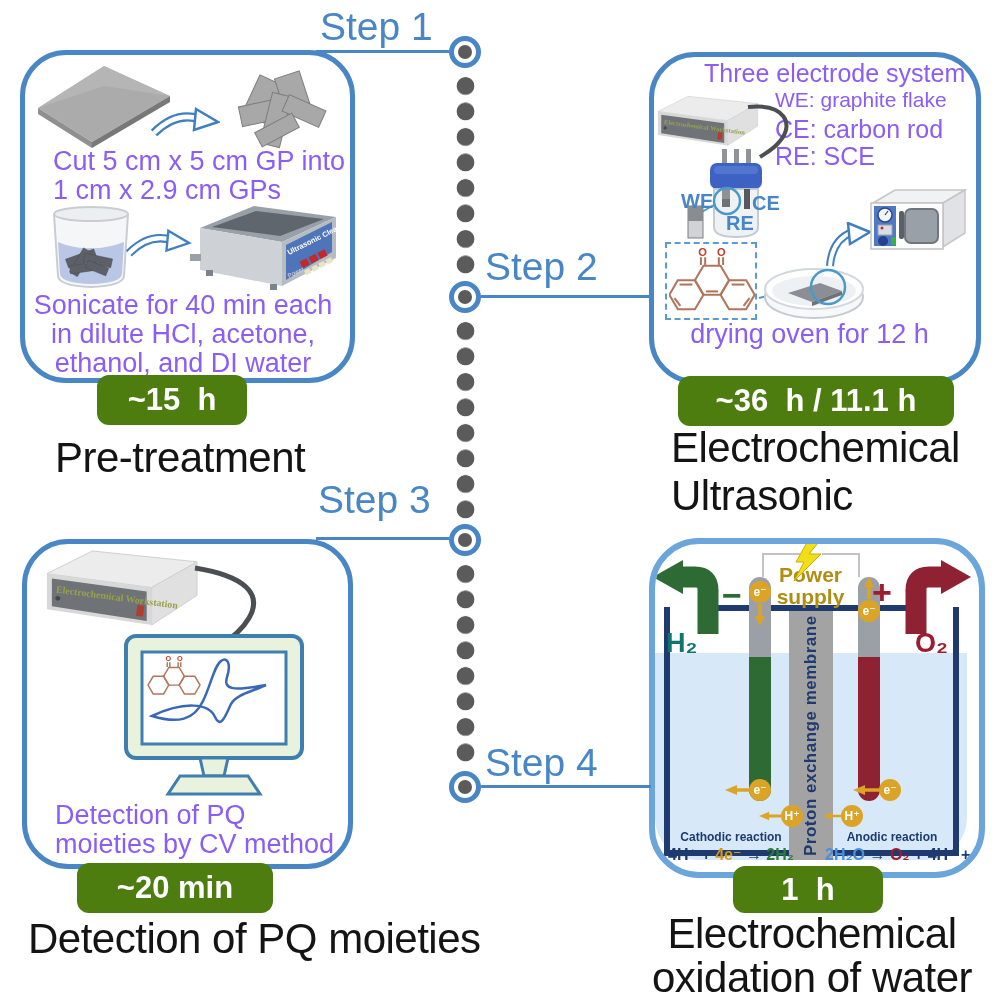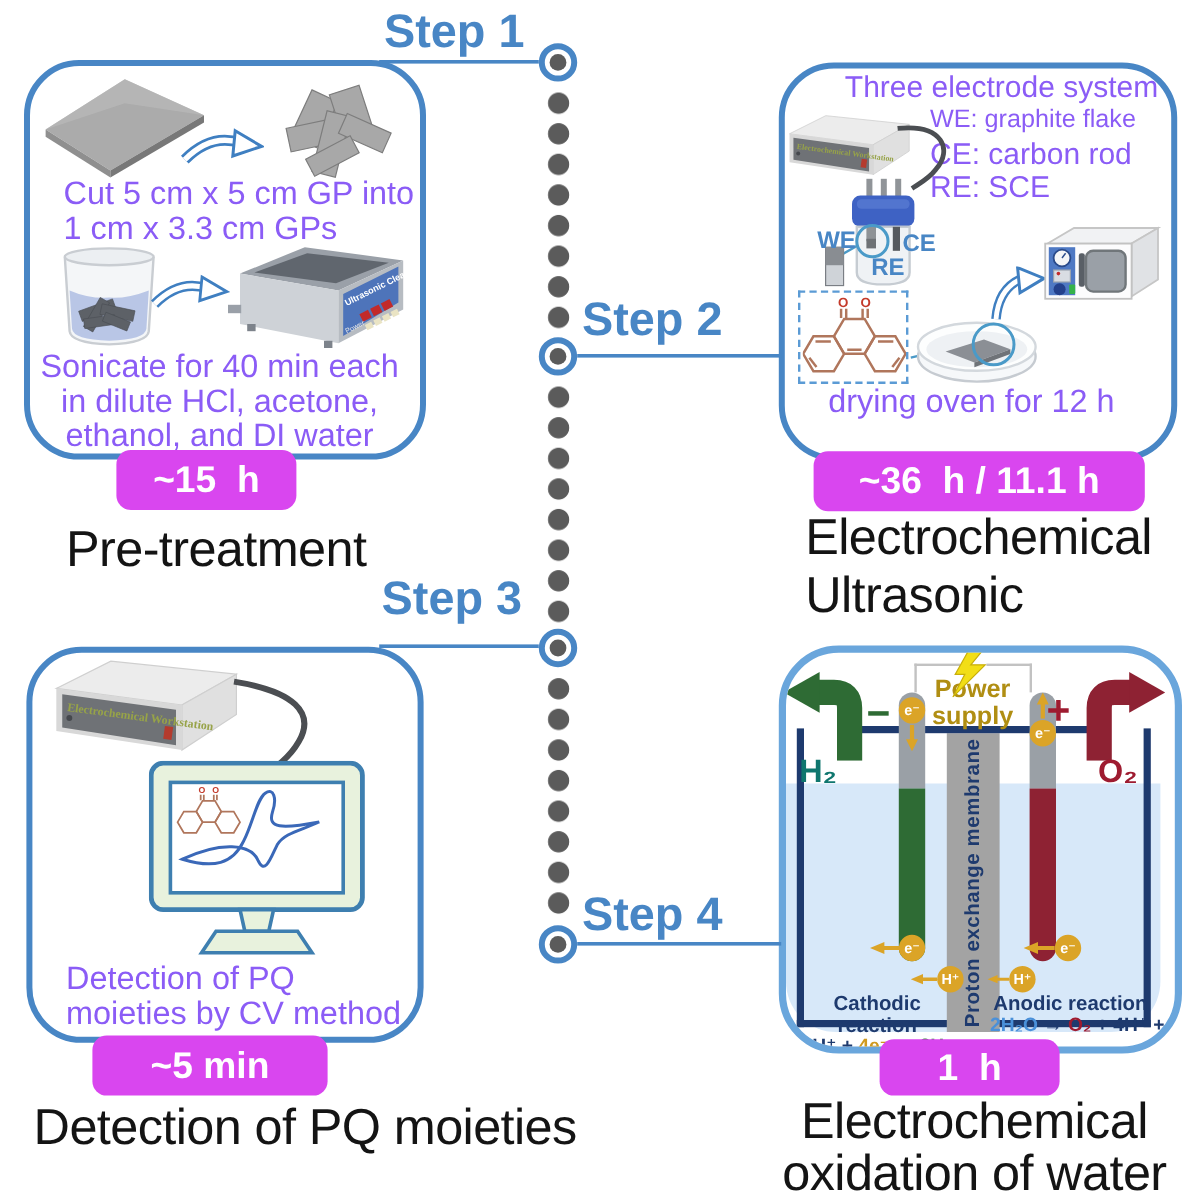--- a/index.html
+++ b/index.html
@@ -7,37 +7,37 @@
           font-family:"Liberation Sans","DejaVu Sans",sans-serif;color:#141414;}
   .abs{position:absolute;}
   
   .dots{position:absolute;left:456px;width:19px;
         background-image:radial-gradient(circle at 9.5px 13px,#5b5b5b 8.5px,transparent 9.2px);
         background-size:19px 25.5px;background-repeat:repeat-y;}
   .marker{position:absolute;width:22px;height:22px;border:5px solid #4886c5;border-radius:50%;
           background:#fff;display:flex;align-items:center;justify-content:center;z-index:4;}
   .marker::after{content:"";width:14px;height:14px;border-radius:50%;background:#5b5b5b;}
   .conn{position:absolute;height:3px;background:#4886c5;z-index:3;}
-  .step-heading{position:absolute;font-size:39px;font-weight:bold;color:#4886c5;white-space:nowrap;z-index:5;}
+  .step-heading{position:absolute;font-size:39px;font-weight:normal;color:#4886c5;white-space:nowrap;z-index:5;}
   
   .panel{position:absolute;background:#fff;border:5px solid #4886c5;border-radius:46px;z-index:2;}
   .panel4{border-color:#6aa6dc;border-width:6px;border-radius:50px;overflow:hidden;}
-  .badge{position:absolute;background:#d946ef;color:#fff;font-weight:bold;font-size:31px;
+  .badge{position:absolute;background:#4d7c0f;color:#fff;font-weight:bold;font-size:31px;
          text-align:center;border-radius:12px;white-space:pre;z-index:6;}
   .plabel{position:absolute;font-size:42px;color:#141414;letter-spacing:-0.5px;white-space:nowrap;z-index:5;}
   .body-text{position:absolute;font-size:27px;line-height:29px;color:#8b5cf6;white-space:nowrap;}
   .blue-tag{position:absolute;font-size:20px;font-weight:bold;color:#4886c5;white-space:nowrap;z-index:6;}
   
   .gold-circle{position:absolute;width:22px;height:22px;border-radius:50%;background:#dba427;
                color:#fff;font-size:12px;font-weight:bold;text-align:center;line-height:22px;z-index:8;}
   .electrode{position:absolute;width:22px;z-index:7;}
   .electrode .top{width:22px;height:80px;background:#9aa0a6;border-radius:11px 11px 0 0;}
   .electrode .low{width:22px;height:144px;border-radius:0 0 11px 11px;}
   .rx{position:absolute;text-align:center;z-index:9;}
-  .rx-title{font-size:17px;font-weight:bold;color:#1e3a6e;line-height:18px;}
+  .rx-title{font-size:12px;font-weight:bold;color:#1e3a6e;line-height:18px;}
   .rx-eq{font-size:16px;font-weight:bold;line-height:17px;white-space:pre;}
   .c-navy{color:#1e3a6e;} .c-gold{color:#d09a1f;} .c-green{color:#2e7d32;}
   .c-red{color:#9e1b30;} .c-lblue{color:#4a90d9;}
   .membrane{position:absolute;background:#a3a3a3;z-index:6;}
   .membrane-label{writing-mode:vertical-rl;transform:rotate(180deg);width:44px;height:249px;
                   display:flex;align-items:center;justify-content:center;font-size:17px;
                   font-weight:bold;color:#1e3a6e;letter-spacing:0.5px;}
   .bracket{position:absolute;background:#c2c2c2;z-index:5;}
   .sign{position:absolute;font-size:34px;font-weight:bold;z-index:8;line-height:30px;}
   .gas-label{position:absolute;font-size:27px;font-weight:bold;z-index:8;}
@@ -83,21 +83,21 @@
         <rect x="18" y="10" width="24" height="42" transform="rotate(25 30 31)"></rect>
         <rect x="48" y="6" width="26" height="40" transform="rotate(-18 61 26)"></rect>
         <rect x="8" y="34" width="46" height="20" transform="rotate(-12 31 44)"></rect>
         <rect x="34" y="26" width="20" height="52" transform="rotate(14 44 52)"></rect>
         <rect x="52" y="34" width="40" height="18" transform="rotate(24 72 43)"></rect>
         <rect x="24" y="54" width="42" height="16" transform="rotate(-28 45 62)"></rect>
       </g>
     </svg>
     <div class="body-text" style="left:28px;top:92px">
       <div>Cut 5 cm x 5 cm GP into</div>
-      <div>1 cm x 3.3 cm GPs</div>
+      <div>1 cm x 2.9 cm GPs</div>
     </div>
     <svg class="abs" style="left:21px;top:147px" width="92" height="90" viewBox="0 0 92 90">
       <path d="M8,12 L12,74 Q13,84 45,85 Q77,84 78,74 L82,12" fill="#f4f6f8" stroke="#c9cdd2" stroke-width="2"></path>
       <path d="M12,40 L14,72 Q15,81 45,82 Q75,81 76,72 L78,40 Q60,47 45,46 Q28,47 12,40" fill="#b9c6e6"></path>
       <ellipse cx="45" cy="12" rx="37" ry="7" fill="#eceff2" stroke="#c9cdd2" stroke-width="2"></ellipse>
       <g fill="#5d6167" stroke="#4a4e54" stroke-width="0.5">
         <rect x="20" y="52" width="30" height="9" transform="rotate(-20 35 56)"></rect>
         <rect x="30" y="46" width="9" height="28" transform="rotate(30 34 60)"></rect>
         <rect x="38" y="54" width="28" height="9" transform="rotate(12 52 58)"></rect>
         <rect x="24" y="62" width="26" height="8" transform="rotate(-8 37 66)"></rect>
@@ -267,21 +267,21 @@
         <text x="61" y="10" fill="#c43a2a" font-size="14" font-weight="bold" text-anchor="middle">O</text>
       </g>
       <polygon points="76,124 104,124 100,142 80,142" fill="#e8f2dd" stroke="#3e7fb0" stroke-width="3"></polygon>
       <polygon points="56,142 124,142 136,160 44,160" fill="#e8f2dd" stroke="#3e7fb0" stroke-width="3"></polygon>
     </svg>
     <div class="body-text" style="left:28px;top:257px">
       <div>Detection of PQ</div>
       <div>moieties by CV method</div>
     </div>
   </div>
-  <div class="badge" style="left:77px;top:863px;width:196px;height:50px;line-height:50px">~5 min</div>
+  <div class="badge" style="left:77px;top:863px;width:196px;height:50px;line-height:50px">~20 min</div>
   <div class="plabel" style="left:28px;top:915px">Detection of PQ moieties</div>
 
   <div class="panel panel4" style="left:649px;top:538px;width:324px;height:328px">
 
     <div class="abs" style="left:0px;top:109px;width:312px;height:207px;background:#d7e8f9;border-radius:0 0 42px 42px"></div>
 
     <div class="abs" style="left:9px;top:63px;width:6px;height:249px;background:#1e3a6e"></div>
     <div class="abs" style="left:298px;top:63px;width:6px;height:249px;background:#1e3a6e"></div>
     <div class="abs" style="left:9px;top:306px;width:295px;height:6px;background:#1e3a6e"></div>
 

